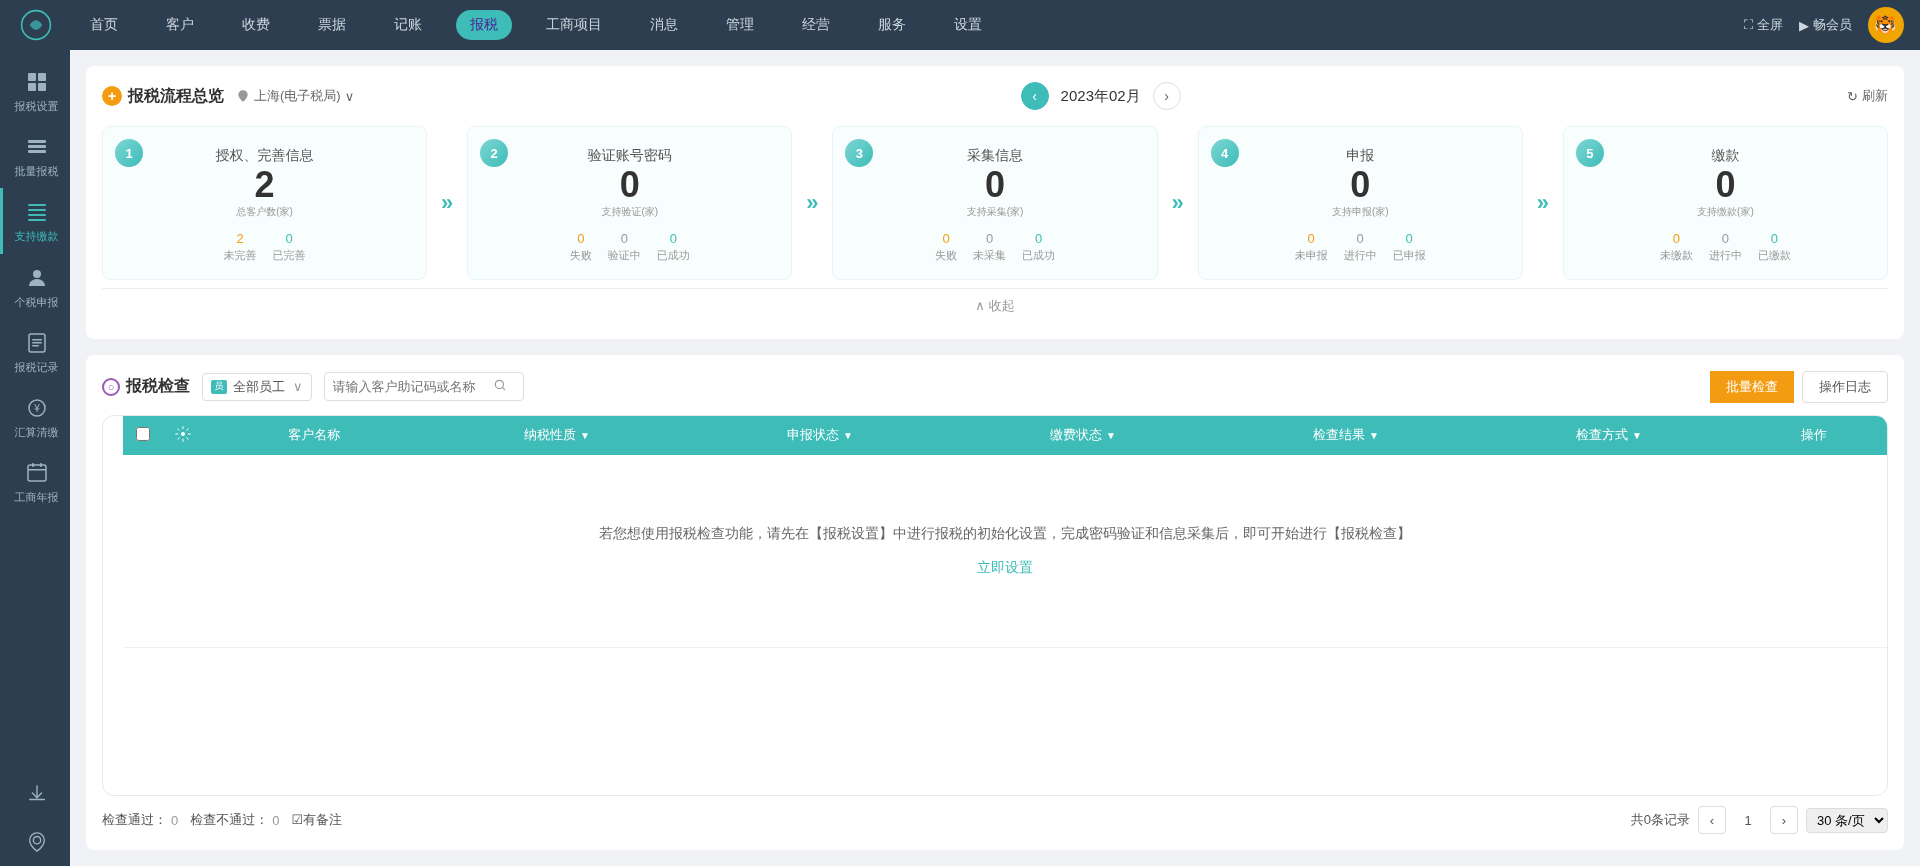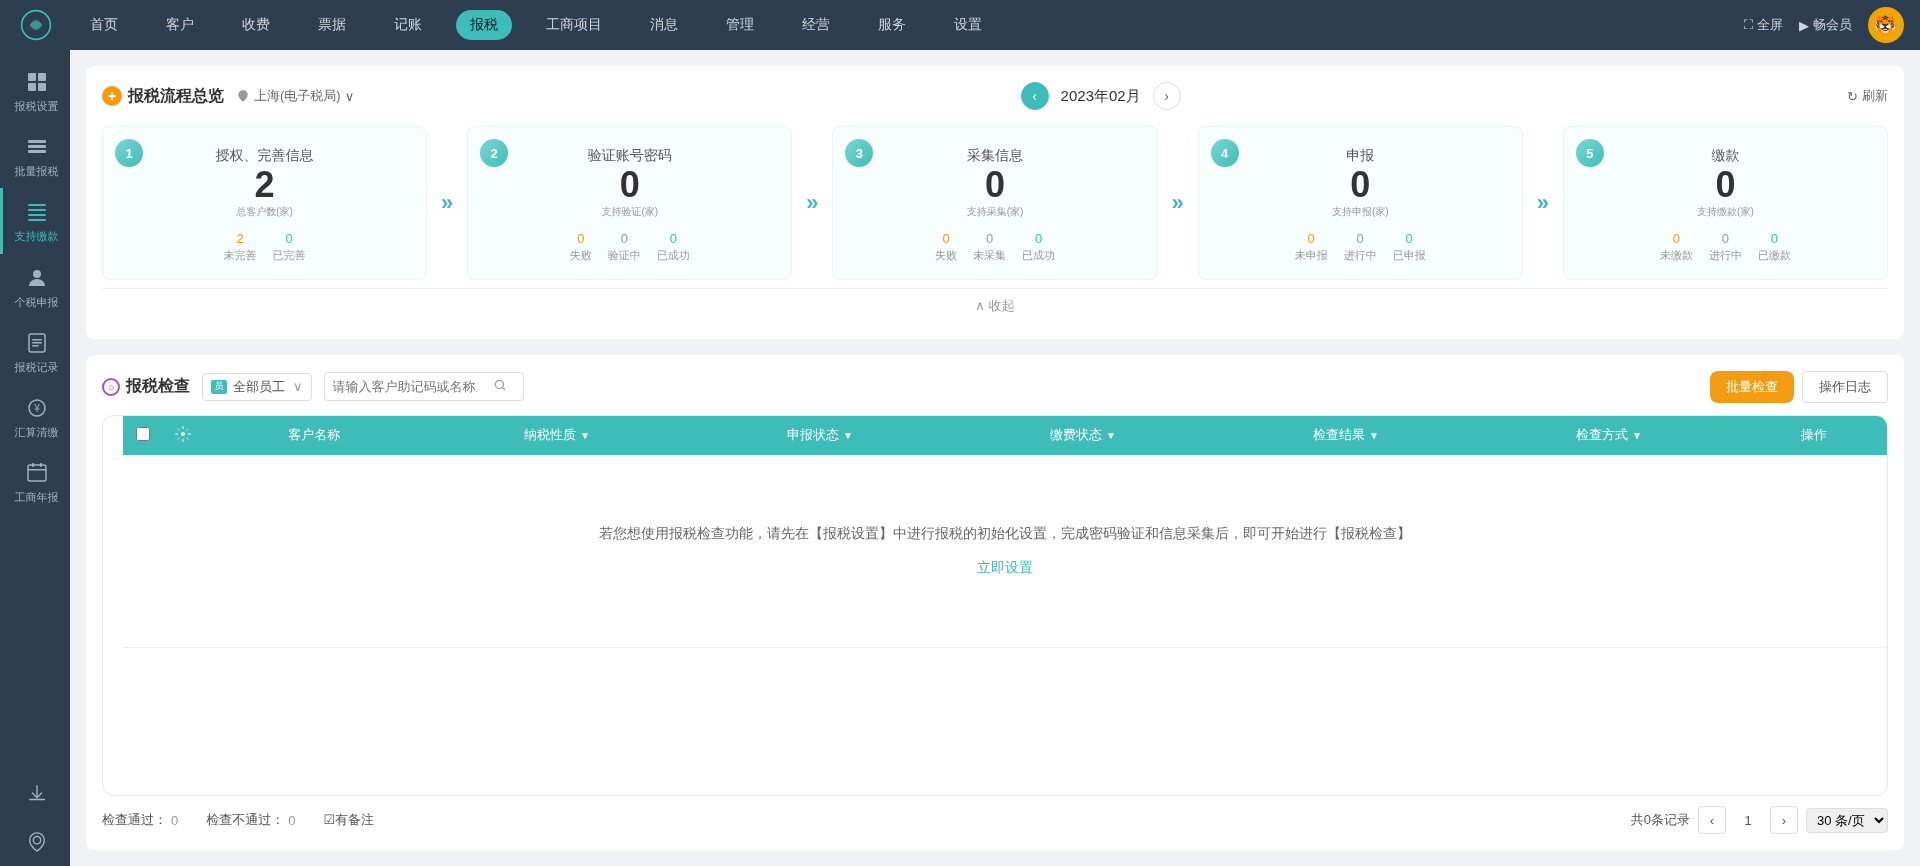--- a/index.html
+++ b/index.html
@@ -33,21 +33,21 @@
     .nav-item {
       color: #cdd6de;
       padding: 6px 14px;
       border-radius: 4px;
       cursor: pointer;
       font-size: 14px;
       white-space: nowrap;
     }
     .nav-item.active {
       background: #3dbcb8;
-      color: #0f172a;
+      color: #4c1d95;
       border-radius: 20px;
     }
     .nav-right {
       display: flex;
       align-items: center;
       gap: 16px;
       color: #cdd6de;
       font-size: 13px;
     }
     .nav-right-item {
@@ -363,21 +363,21 @@
     }
     .check-actions {
       margin-left: auto;
       display: flex;
       gap: 8px;
     }
     .btn-primary {
       background: #f39c12;
       color: #fff;
       border: none;
-      border-radius: 8px;
+      border-radius: 0;
       padding: 6px 16px;
       cursor: pointer;
       font-size: 13px;
     }
     .btn-default {
       background: #fff;
       color: #555;
       border: 1px solid #ddd;
       border-radius: 4px;
       padding: 6px 16px;
@@ -429,21 +429,21 @@
       cursor: pointer;
       text-decoration: none;
       margin-top: 48px;
     }
 
     
     .table-footer {
       display: flex;
       align-items: center;
       padding: 10px 0 0;
-      gap: 28px;
+      gap: 12px;
       font-size: 13px;
       color: #555;
     }
     .footer-stat { display: flex; align-items: center; gap: 4px; }
     .footer-link { color: #f39c12; cursor: pointer; }
     .footer-link.zero { color: #999; }
     .pagination {
       margin-left: auto;
       display: flex;
       align-items: center;

